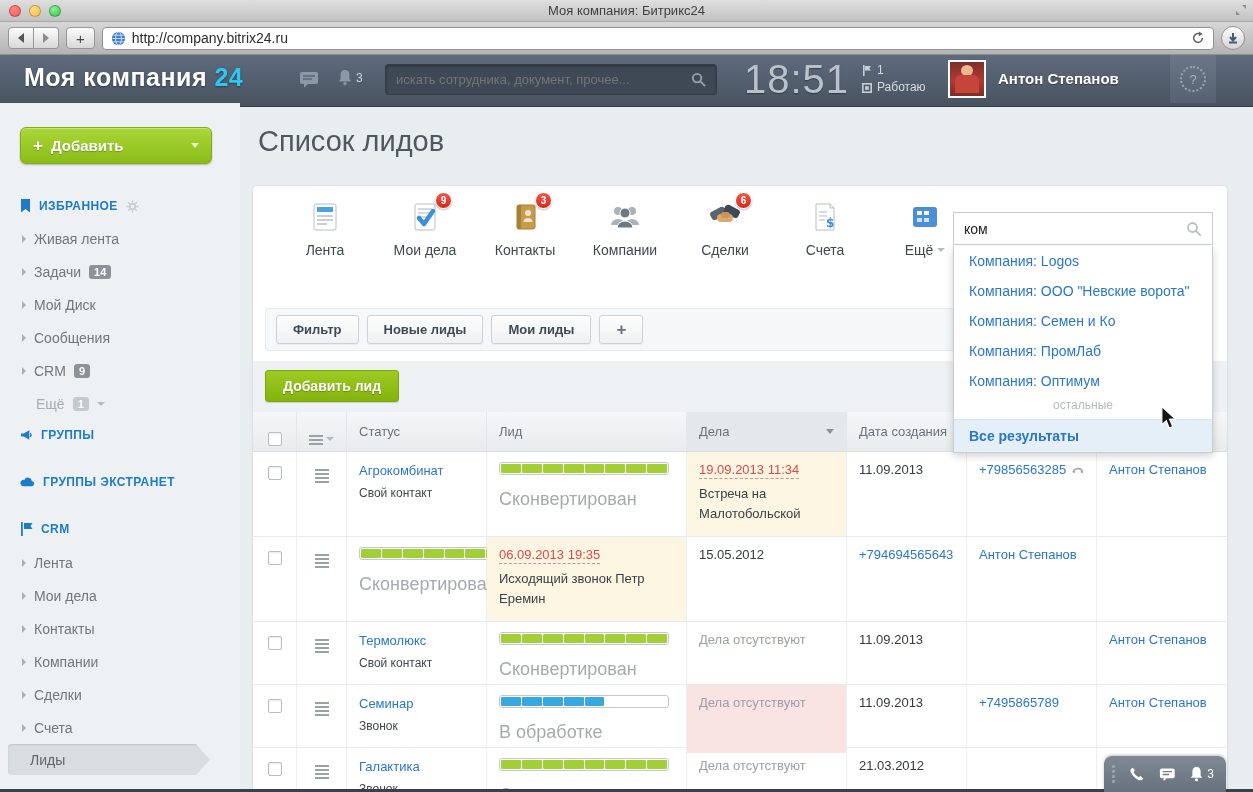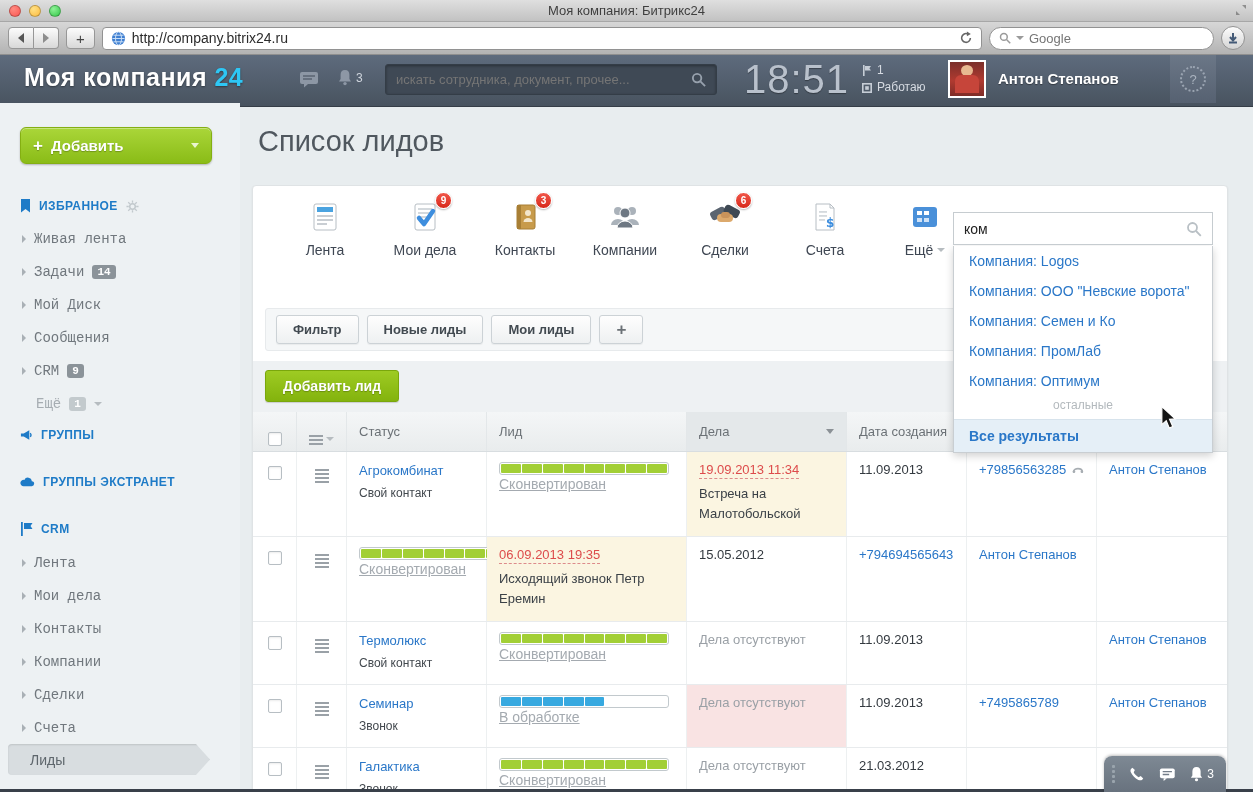--- a/index.html
+++ b/index.html
@@ -75,21 +75,21 @@
   .add-btn { position:absolute; left:20px; top:24px; width:192px; height:37px; border-radius:6px;
     background:linear-gradient(#aad639,#8abc17); border:1px solid #84af12;
     box-shadow:0 1px 2px rgba(0,0,0,.25), inset 0 1px 0 rgba(255,255,255,.35);
     display:flex; align-items:center; color:#fff; font-size:15px; font-weight:bold;
     text-shadow:0 1px 1px rgba(0,0,0,.25); padding:0 12px; }
   .add-btn .plus { font-size:17px; margin-right:8px; }
   .add-btn .caret { margin-left:auto; width:0; height:0; border-top:5px solid #e9f5cf;
     border-left:4px solid transparent; border-right:4px solid transparent; }
   .sect { display:flex; align-items:center; gap:8px; padding-left:20px; font-size:12px; font-weight:bold;
     color:#1e7bc7; letter-spacing:.4px; }
-  .s-item { display:flex; align-items:center; gap:8px; padding-left:22px; font-size:14px; color:#70777d; height:33px;font-family:Liberation Mono, monospace; }
+  .s-item { display:flex; align-items:center; gap:8px; padding-left:22px; font-size:14px; color:#70777d; height:33px; }
   .s-item .tri { width:0; height:0; border-left:4px solid #a9b0b5; border-top:4px solid transparent; border-bottom:4px solid transparent; }
   .badge-g { background:#8b9399; color:#fff; font-size:11px; font-weight:bold; border-radius:3px; padding:1px 5px; }
   .badge-lite { background:#c3cacd; }
   .s-item.muted { color:#a6adb2; }
   .caret-d { width:0; height:0; border-top:4px solid #b6bcc0; border-left:4px solid transparent; border-right:4px solid transparent; }
   .s-sel { position:relative; margin-left:8px; width:202px; height:31px; display:flex; align-items:center;
     background:#d8dde0; color:#5e666c;
     clip-path:polygon(0 0, 188px 0, 202px 50%, 188px 100%, 0 100%);
     border-radius:4px 0 0 4px; padding-left:14px; gap:8px; font-size:14px;
     box-shadow:inset 0 1px 2px rgba(0,0,0,.12); }
@@ -151,21 +151,21 @@
   .r-short .c-check, .r-short .c-menu { padding-top:14px !important; }
   .checkbox { width:14px; height:14px; border:1px solid #b7bec3; border-radius:2px; background:#fff;
     box-shadow:inset 0 1px 2px rgba(0,0,0,.08); }
   .ham { display:flex; flex-direction:column; gap:2px; margin-top:3px; }
   .ham span { width:14px; height:2px; background:#9aa1a7; }
   .lead-link { color:#2a77c8; line-height:1.45; }
   .lead-src { color:#42484e; font-size:12px; margin-top:5px; }
   .pbar { width:170px; height:13px; border:1px solid #c2c9cd; border-radius:3px; background:#fff;
     display:flex; overflow:hidden; padding:1px; gap:1px; }
   .pbar .seg { flex:1; background:#fff; border-radius:1px; }
-  .pstatus { margin-top:1px; font-size:14px; color:#a4aab0;text-decoration:underline; }
+  .pstatus { margin-top:14px; font-size:18px; color:#a4aab0; }
   .act-scheduled { background:#fbf5e1; }
   .act-alert { background:#f9e3e3; }
   .act-date { display:inline-block; color:#dd4b4b; border-bottom:1px dashed #dd8b8b; padding-bottom:1px; margin-bottom:5px; }
   .act-text { color:#3b4147; line-height:1.55; }
   .act-none-txt { color:#9aa0a6; }
   .c-created { color:#33393f; }
   .c-phone { color:#2a77c8; }
   .phone-wrap { display:flex; align-items:center; gap:6px; }
   .c-resp { color:#2a77c8; }
 
@@ -212,28 +212,20 @@
       <svg width="15" height="15" viewBox="0 0 16 16">
           <circle cx="8" cy="8" r="7" fill="#3f7fd1"></circle>
           <ellipse cx="8" cy="8" rx="3.2" ry="7" fill="none" stroke="#cfe2f7" stroke-width="1"></ellipse>
           <path d="M1.5 8 h13 M2.6 4.5 h10.8 M2.6 11.5 h10.8" stroke="#cfe2f7" stroke-width="1" fill="none"></path>
         </svg>
       <input value="http://company.bitrix24.ru" style="">
       <svg width="14" height="14" viewBox="0 0 16 16">
           <path d="M13 8 A5 5 0 1 1 9.5 3.2" fill="none" stroke="#666" stroke-width="1.8"></path>
           <path d="M9 0.5 L13.5 3.4 L9 6 Z" fill="#666"></path>
         </svg>
-    </div>
-    <div class="gsearch">
-      <svg width="12" height="12" viewBox="0 0 16 16">
-          <circle cx="6.5" cy="6.5" r="4.5" fill="none" stroke="#9a9a9a" stroke-width="2"></circle>
-          <line x1="10" y1="10" x2="15" y2="15" stroke="#9a9a9a" stroke-width="2"></line>
-        </svg>
-      <span class="caret-d" style="border-top-color:#9a9a9a"></span>
-      <input placeholder="Google" style="">
     </div>
     <div class="dl-btn">
       <svg width="12" height="12" viewBox="0 0 12 12">
           <path d="M6 1 v6 M3 5 L6 8.5 L9 5" stroke="#445a77" stroke-width="2" fill="none"></path>
           <path d="M2 10.5 h8" stroke="#445a77" stroke-width="2"></path>
         </svg>
     </div>
   </div>
 
   <div class="appheader">

